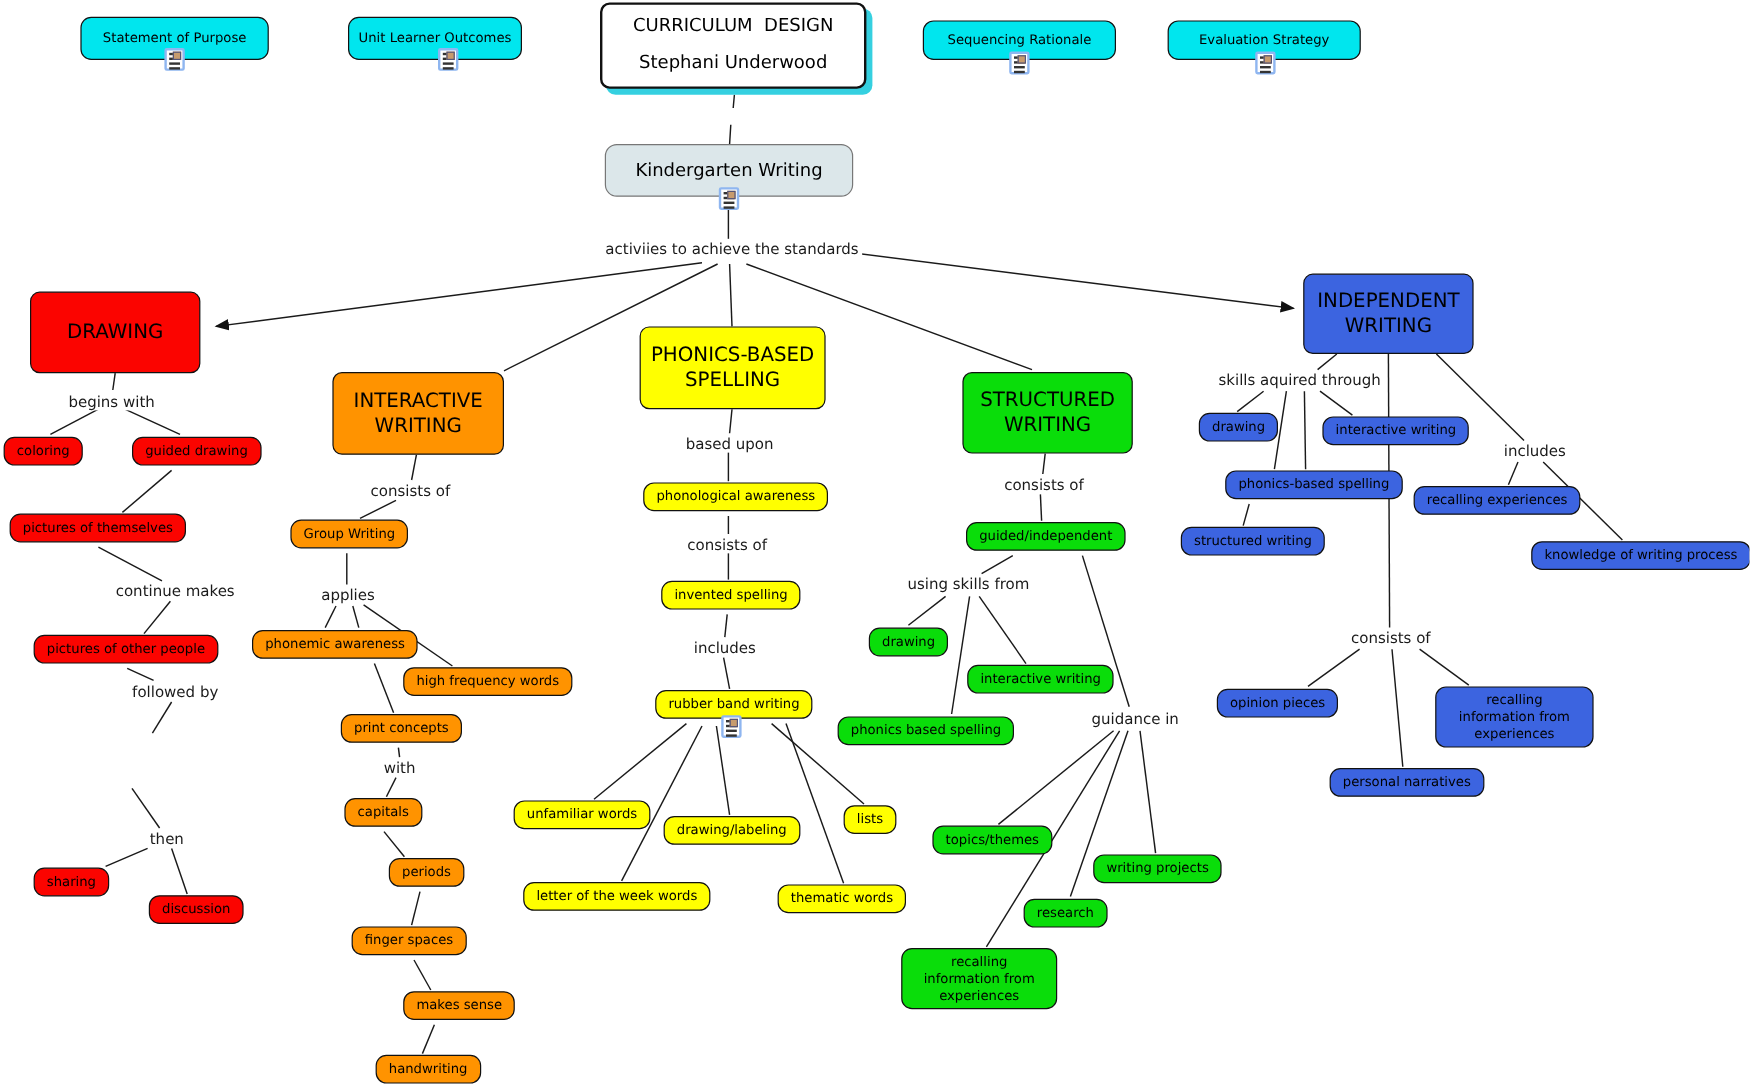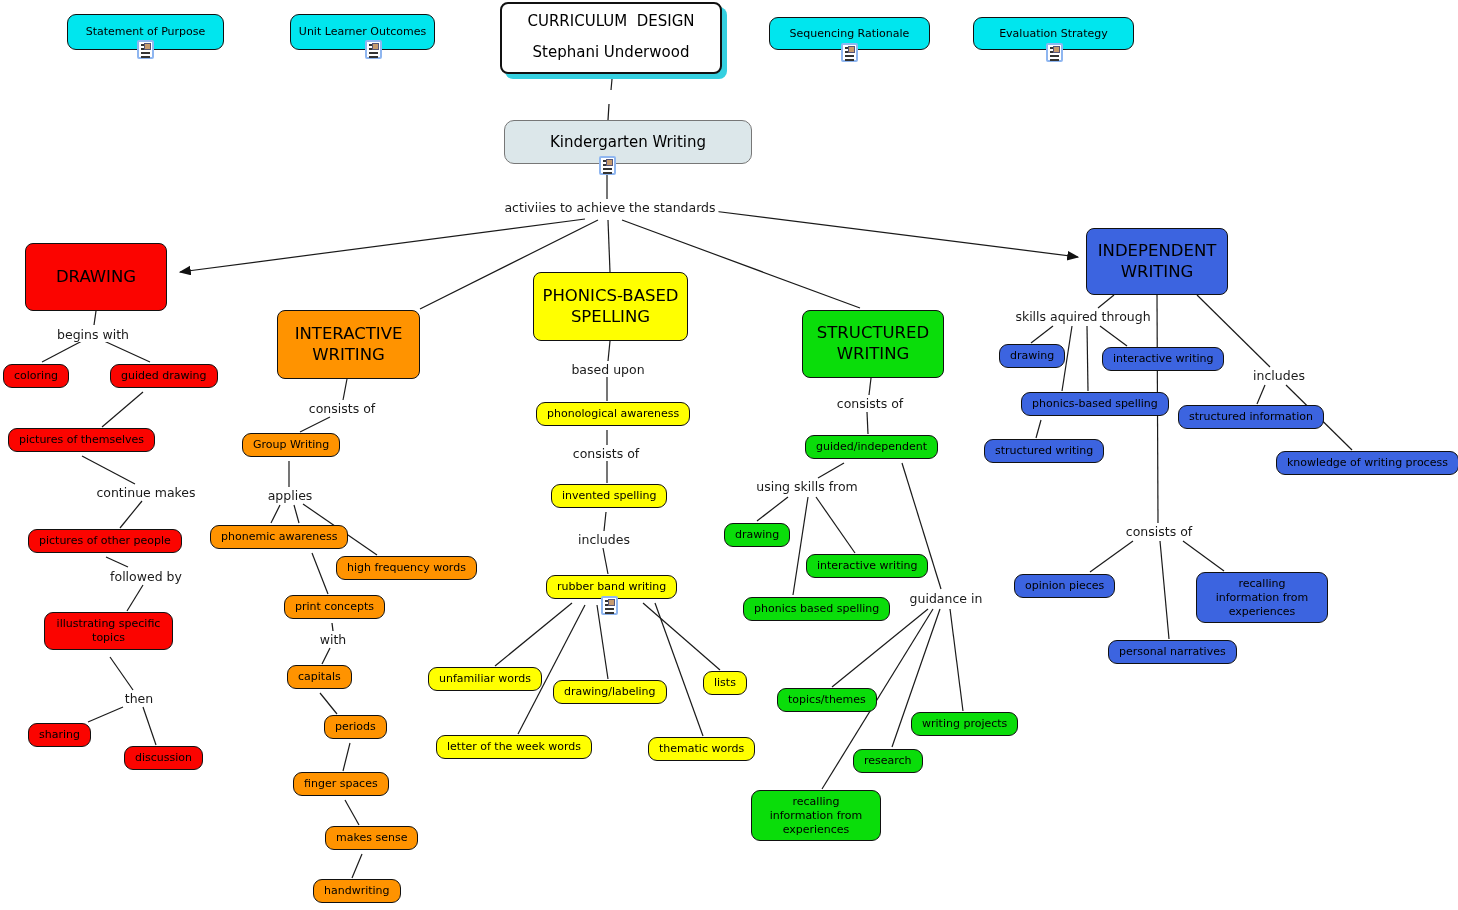--- a/index.html
+++ b/index.html
@@ -165,55 +165,54 @@
   <div class="node cyan" style="left:973px;top:17px;width:161px;height:33px;">Evaluation Strategy</div>
   <div class="res-icon" style="left:1046px;top:43px;">
       <b></b>
       <i></i>
       <i></i>
       <i></i>
       <i></i>
     </div>
 
   <span class="lbl" style="left:608px;top:91px;margin-top:32px;">for</span>
-  <div class="node rootbox" style="left:504px;top:120px;width:248px;height:44px;">Kindergarten Writing</div>
+  <div class="node rootbox" style="left:504px;top:120px;width:207px;height:44px;">Kindergarten Writing</div>
   <div class="res-icon" style="left:599px;top:156px;">
       <b></b>
       <i></i>
       <i></i>
       <i></i>
       <i></i>
     </div>
   <span class="lbl" style="left:610px;top:200px;">activiies to achieve the standards</span>
 
   <div class="node red main" style="left:25px;top:243px;width:142px;height:68px;">DRAWING</div>
   <span class="lbl" style="left:93px;top:327px;">begins with</span>
   <div class="node red" style="left:3px;top:364px;">coloring</div>
   <div class="node red" style="left:110px;top:364px;">guided drawing</div>
   <div class="node red" style="left:8px;top:428px;">pictures of themselves</div>
   <span class="lbl" style="left:146px;top:485px;">continue makes</span>
   <div class="node red" style="left:28px;top:529px;">pictures of other people</div>
   <span class="lbl" style="left:146px;top:569px;">followed by</span>
-  <div class="node red wrap2" style="left:44px;top:612px;width:129px;">illustrating specific topics</div>
   <span class="lbl" style="left:139px;top:691px;">then</span>
   <div class="node red" style="left:28px;top:723px;">sharing</div>
   <div class="node red" style="left:124px;top:746px;">discussion</div>
 
   <div class="node orange main" style="left:277px;top:310px;width:143px;height:69px;">INTERACTIVE WRITING</div>
   <span class="lbl" style="left:342px;top:401px;">consists of</span>
   <div class="node orange" style="left:242px;top:433px;">Group Writing</div>
   <span class="lbl" style="left:290px;top:488px;">applies</span>
   <div class="node orange" style="left:210px;top:525px;">phonemic awareness</div>
   <div class="node orange" style="left:336px;top:556px;">high frequency words</div>
   <div class="node orange" style="left:284px;top:595px;">print concepts</div>
   <span class="lbl" style="left:333px;top:632px;">with</span>
   <div class="node orange" style="left:287px;top:665px;">capitals</div>
   <div class="node orange" style="left:324px;top:715px;">periods</div>
   <div class="node orange" style="left:293px;top:772px;">finger spaces</div>
-  <div class="node orange" style="left:325px;top:826px;">makes sense</div>
+  <div class="node orange" style="left:336px;top:826px;">makes sense</div>
   <div class="node orange" style="left:313px;top:879px;">handwriting</div>
 
   <div class="node yellow main" style="left:533px;top:272px;width:155px;height:69px;">PHONICS-BASED SPELLING</div>
   <span class="lbl" style="left:608px;top:362px;">based upon</span>
   <div class="node yellow" style="left:536px;top:402px;">phonological awareness</div>
   <span class="lbl" style="left:606px;top:446px;">consists of</span>
   <div class="node yellow" style="left:551px;top:484px;">invented spelling</div>
   <span class="lbl" style="left:604px;top:532px;">includes</span>
   <div class="node yellow" style="left:546px;top:575px;">rubber band writing</div>
   <div class="res-icon" style="left:601px;top:596px;">
@@ -228,34 +227,34 @@
   <div class="node yellow" style="left:703px;top:671px;">lists</div>
   <div class="node yellow" style="left:436px;top:735px;">letter of the week words</div>
   <div class="node yellow" style="left:648px;top:737px;">thematic words</div>
 
   <div class="node green main" style="left:802px;top:310px;width:142px;height:68px;">STRUCTURED WRITING</div>
   <span class="lbl" style="left:870px;top:396px;">consists of</span>
   <div class="node green" style="left:805px;top:435px;">guided/independent</div>
   <span class="lbl" style="left:807px;top:479px;">using skills from</span>
   <div class="node green" style="left:724px;top:523px;">drawing</div>
   <div class="node green" style="left:806px;top:554px;">interactive writing</div>
-  <div class="node green" style="left:743px;top:597px;">phonics based spelling</div>
+  <div class="node green" style="left:698px;top:597px;">phonics based spelling</div>
   <span class="lbl" style="left:946px;top:591px;">guidance in</span>
   <div class="node green" style="left:777px;top:688px;">topics/themes</div>
   <div class="node green" style="left:911px;top:712px;">writing projects</div>
   <div class="node green" style="left:853px;top:749px;">research</div>
   <div class="node green wrap2" style="left:751px;top:790px;width:130px;">recalling information from experiences</div>
 
   <div class="node blue main" style="left:1086px;top:228px;width:142px;height:67px;">INDEPENDENT WRITING</div>
   <span class="lbl" style="left:1083px;top:309px;">skills aquired through</span>
   <div class="node blue" style="left:999px;top:344px;">drawing</div>
   <div class="node blue" style="left:1102px;top:347px;">interactive writing</div>
   <div class="node blue" style="left:1021px;top:392px;">phonics-based spelling</div>
   <div class="node blue" style="left:984px;top:439px;">structured writing</div>
   <span class="lbl" style="left:1279px;top:368px;">includes</span>
-  <div class="node blue" style="left:1178px;top:405px;">structured information</div>
+  <div class="node blue" style="left:1178px;top:405px;">recalling experiences</div>
   <div class="node blue" style="left:1276px;top:451px;">knowledge of writing process</div>
   <span class="lbl" style="left:1159px;top:524px;">consists of</span>
   <div class="node blue" style="left:1014px;top:574px;">opinion pieces</div>
   <div class="node blue wrap2" style="left:1196px;top:572px;width:132px;">recalling information from experiences</div>
   <div class="node blue" style="left:1108px;top:640px;">personal narratives</div>
 
 </div>
 
 </body></html>

